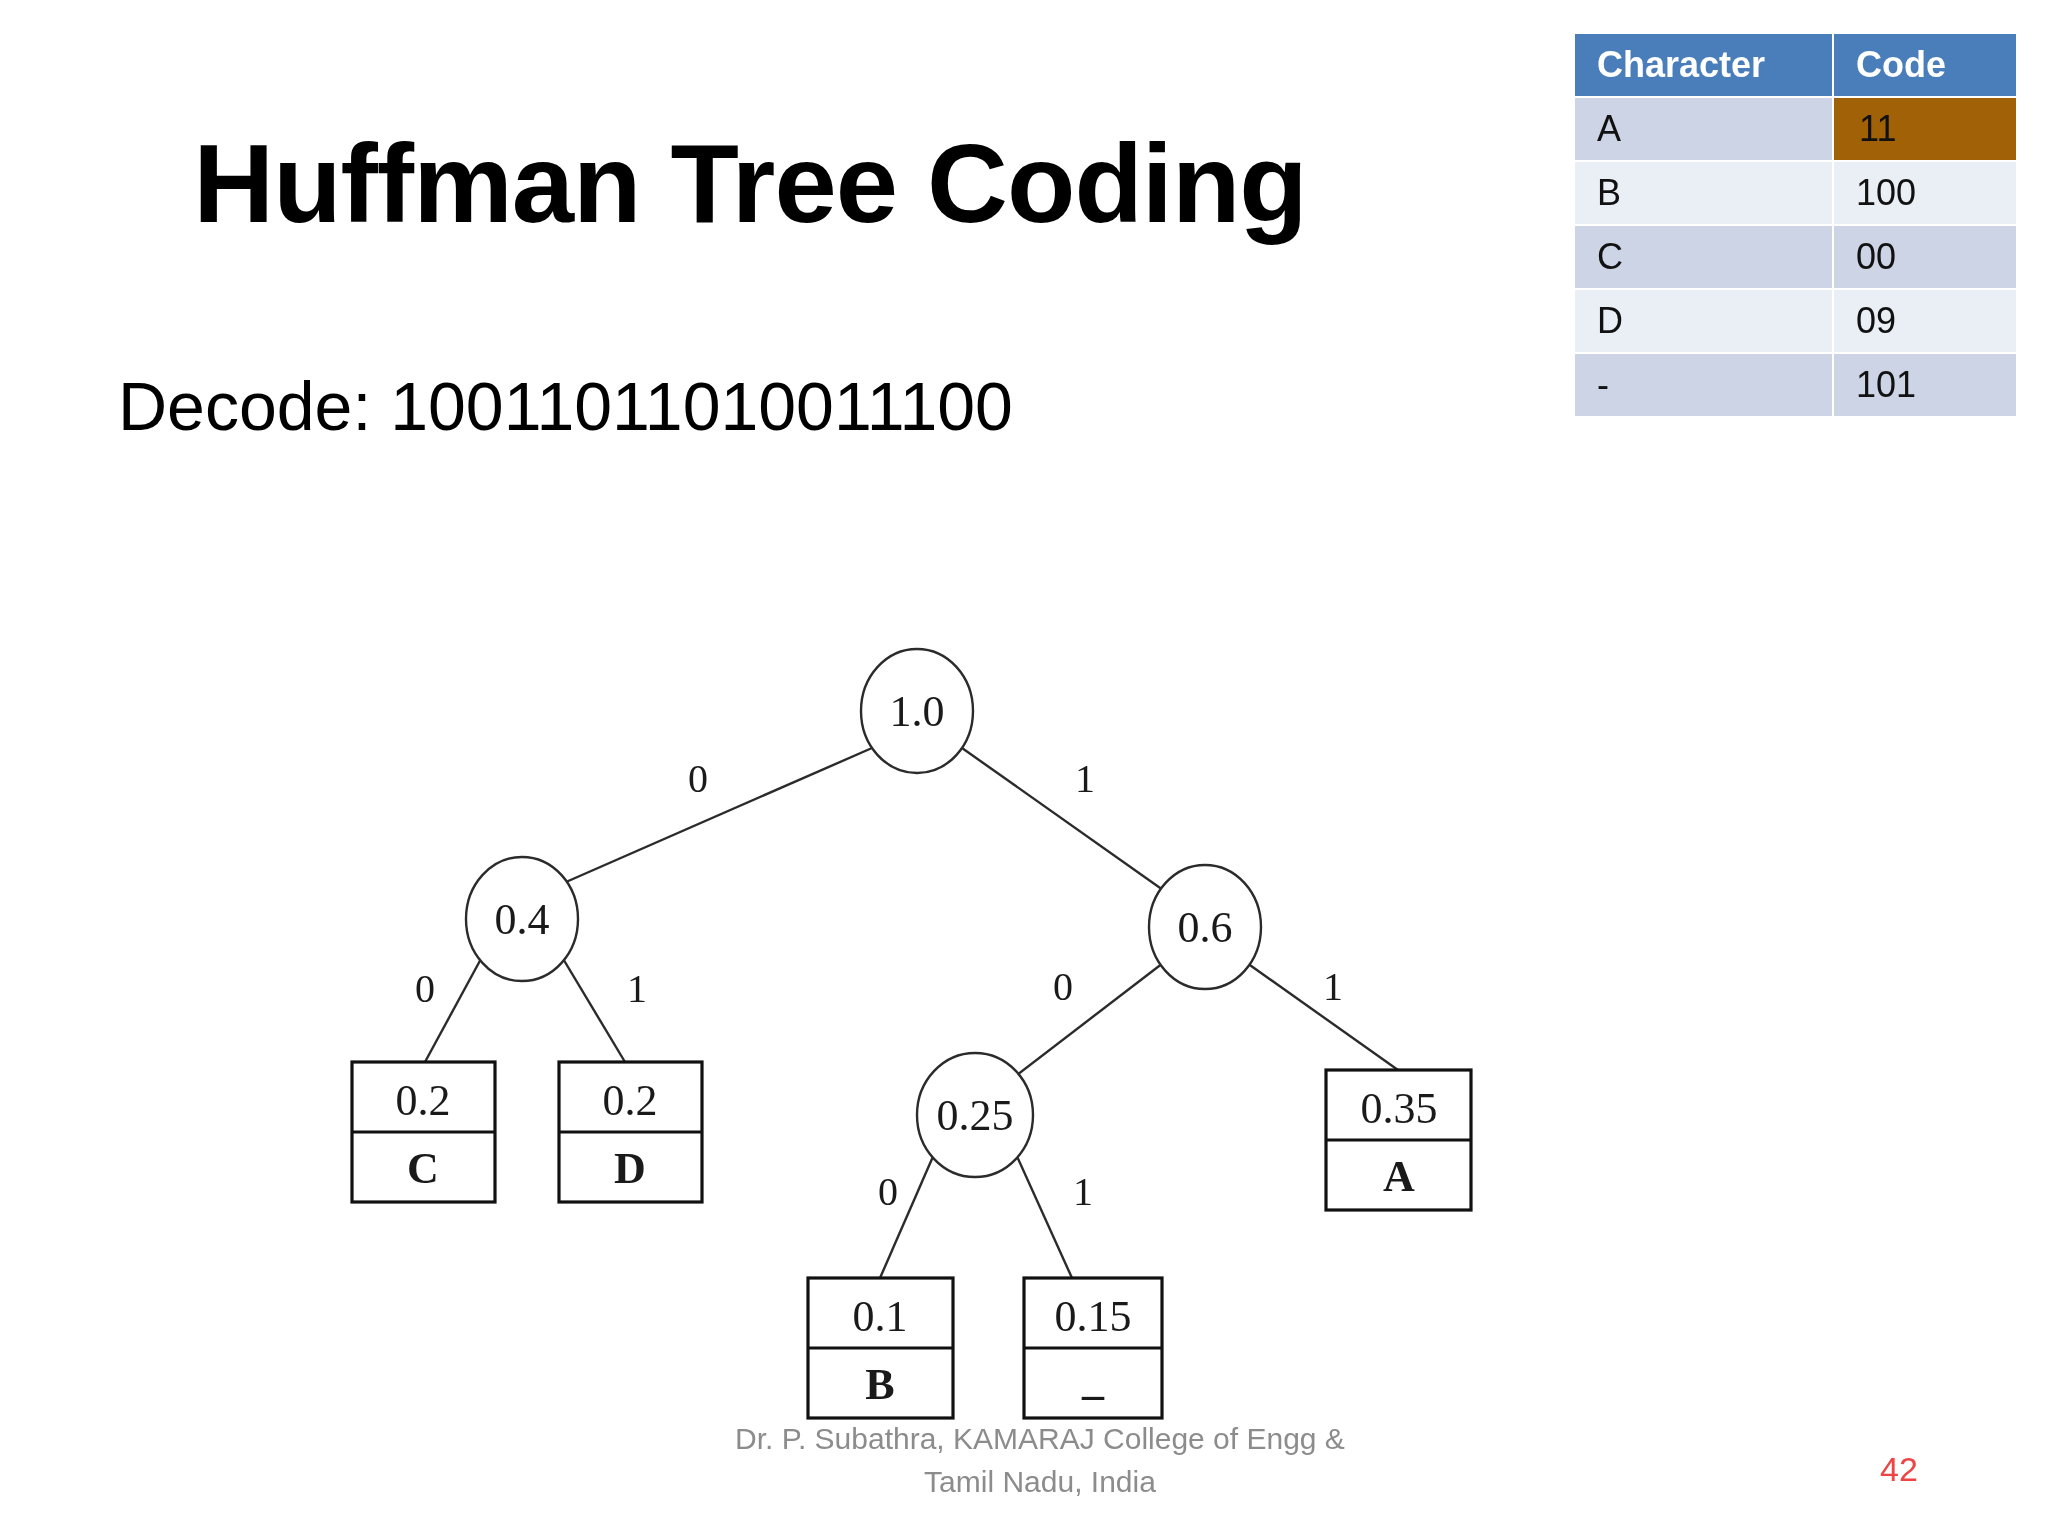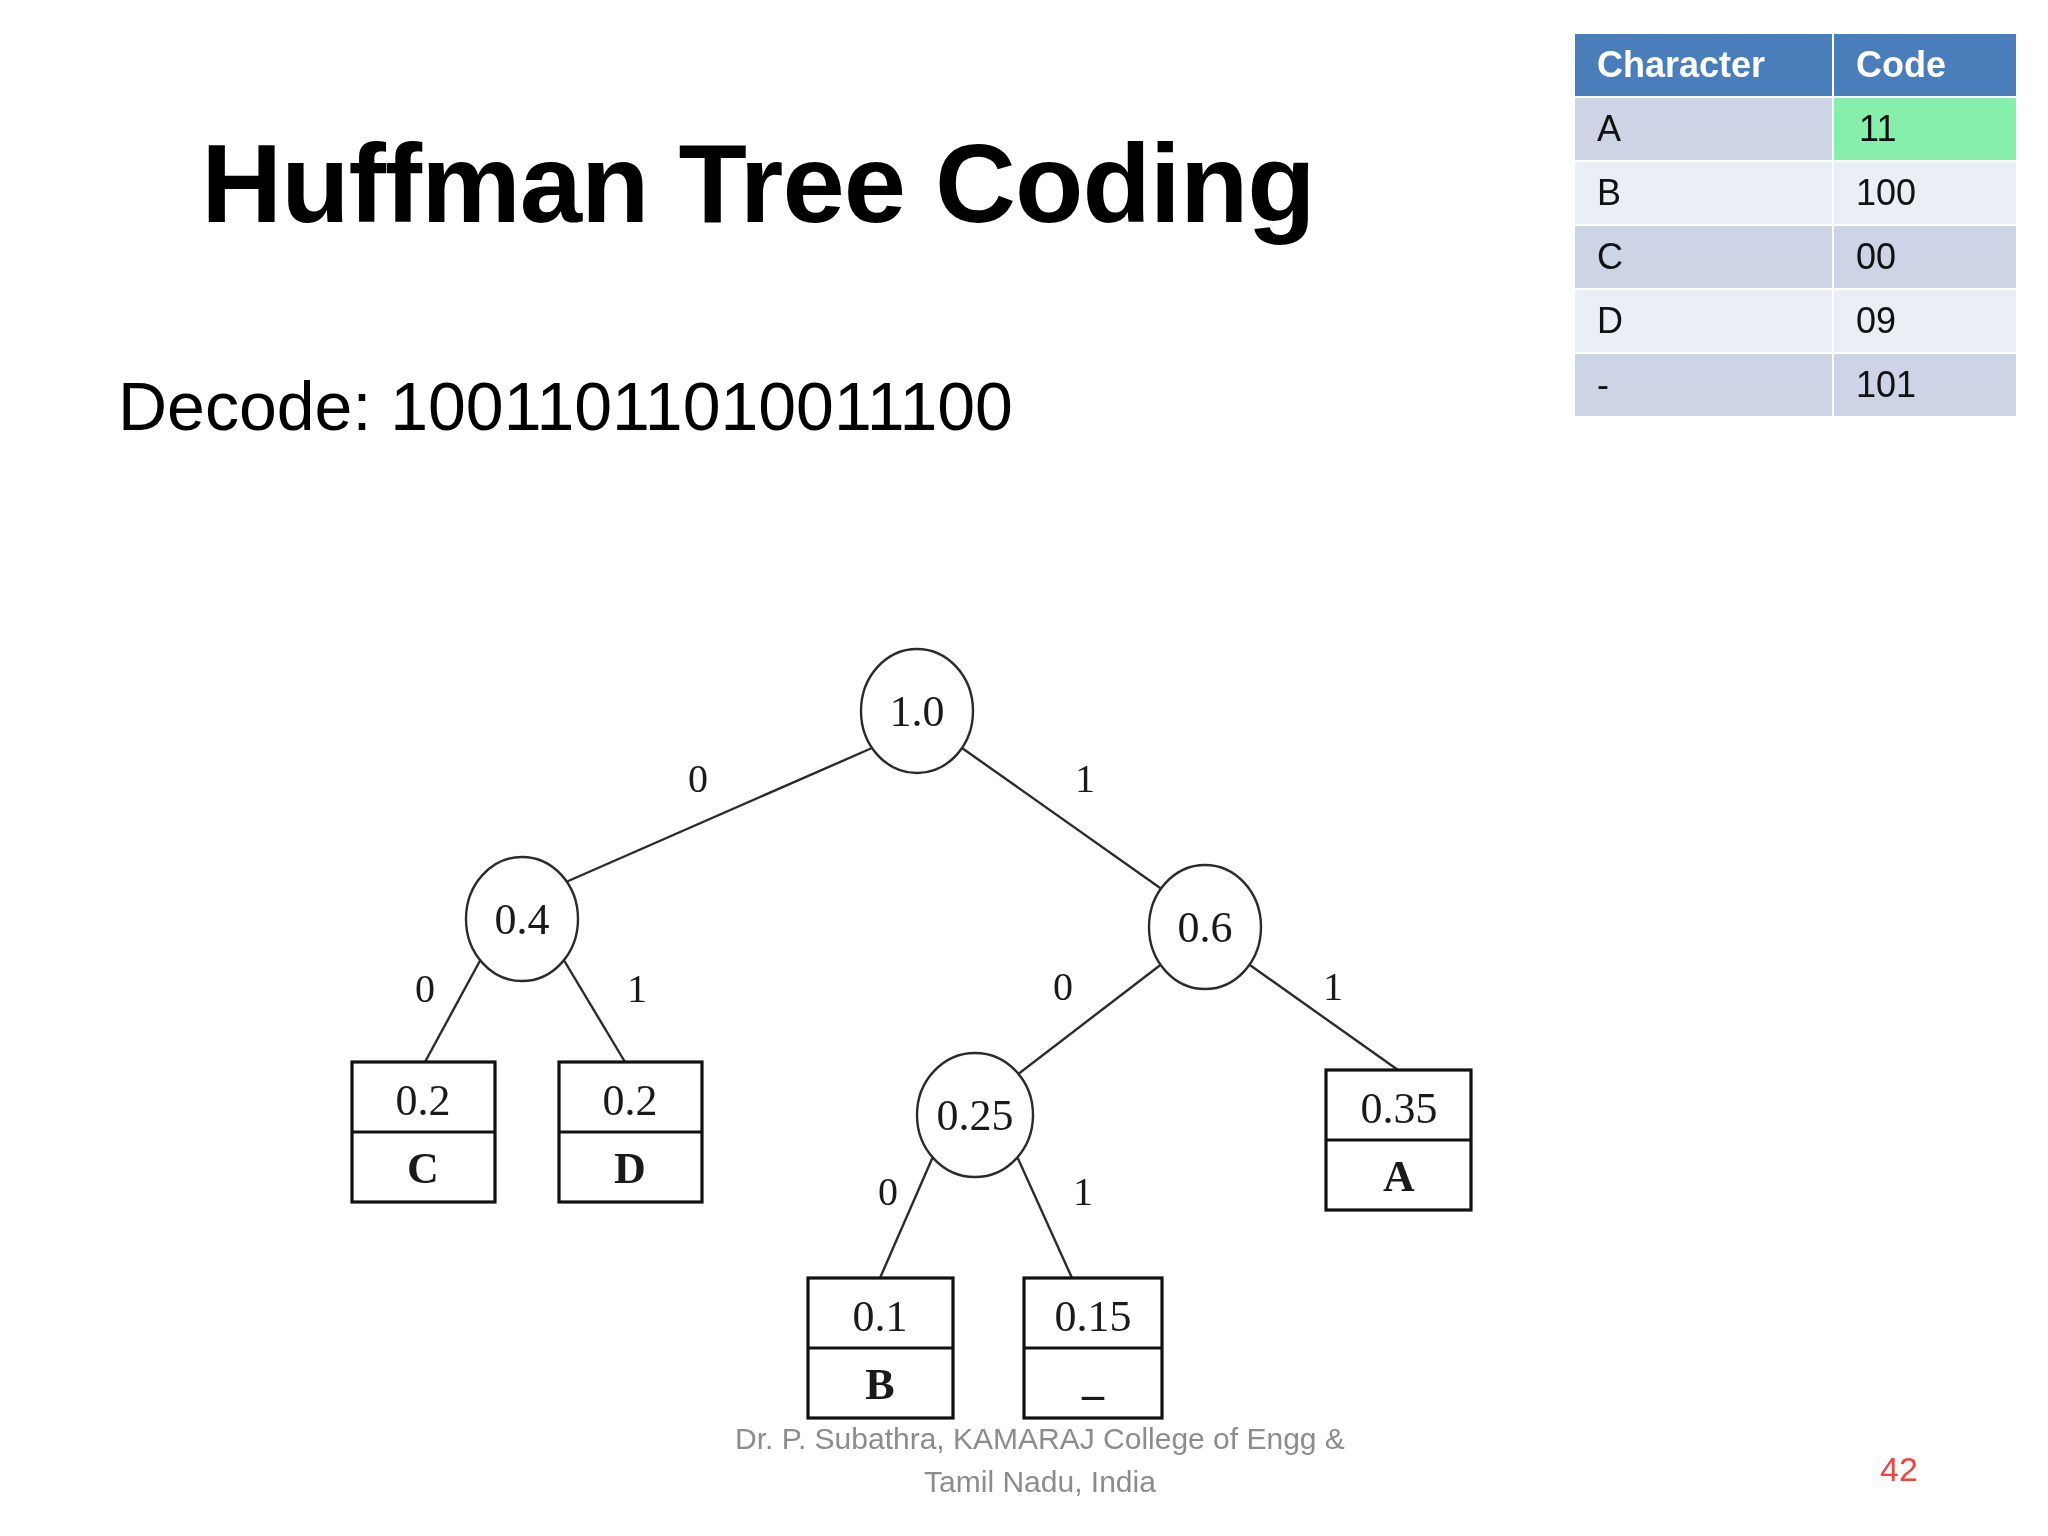--- a/index.html
+++ b/index.html
@@ -12,21 +12,21 @@
     width: 2048px;
     height: 1536px;
     background: #ffffff;
     overflow: hidden;
     font-family: "Liberation Sans", sans-serif;
   }
 
   
   #title {
     position: absolute;
-    left: 8px;
+    left: 0;
     top: 128px;
     width: 1500px;
     text-align: center;
     font-family: "Liberation Sans", sans-serif;
     font-weight: bold;
     font-size: 112px;
     line-height: 1.0;
     color: #000000;
     letter-spacing: -1px;
     white-space: nowrap;
@@ -138,21 +138,21 @@
     </colgroup>
     <thead>
       <tr>
         <th style="background:#4a7ebb;">Character</th>
         <th style="background:#4a7ebb;margin-left:32px;">Code</th>
       </tr>
     </thead>
     <tbody>
       <tr>
         <td style="background:#ccd4e6;">A</td>
-        <td style="background:#86efac;padding-left:25px;">11</td>
+        <td style="background:#a16207;padding-left:25px;">11</td>
       </tr>
       <tr>
         <td style="background:#eaeef5;">B</td>
         <td style="background:#eaeef5;">100</td>
       </tr>
       <tr>
         <td style="background:#ccd4e6;">C</td>
         <td style="background:#ccd4e6;">00</td>
       </tr>
       <tr>

